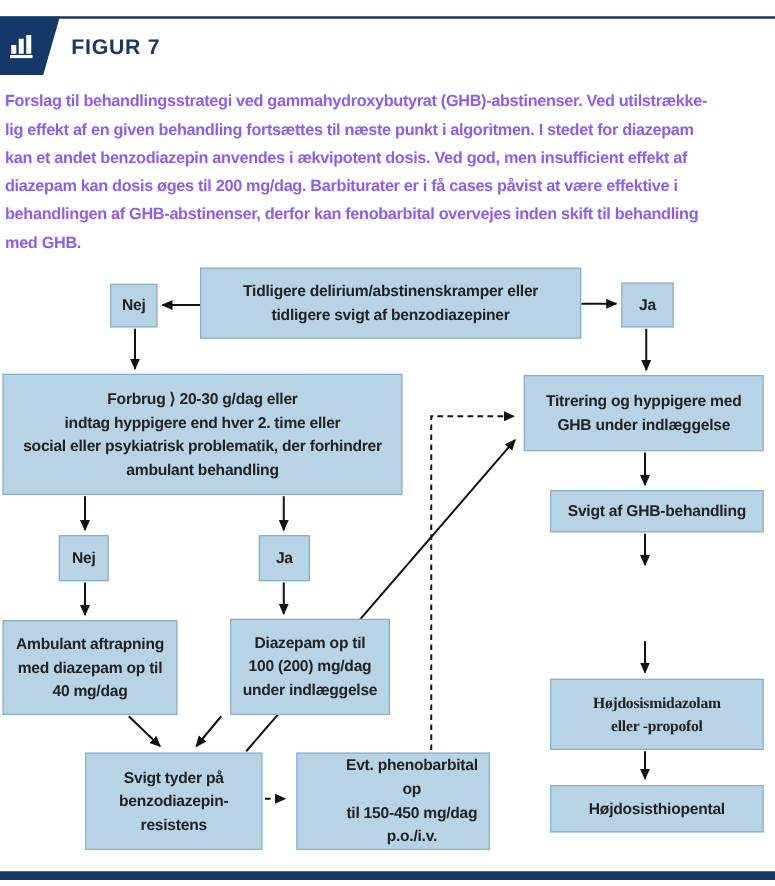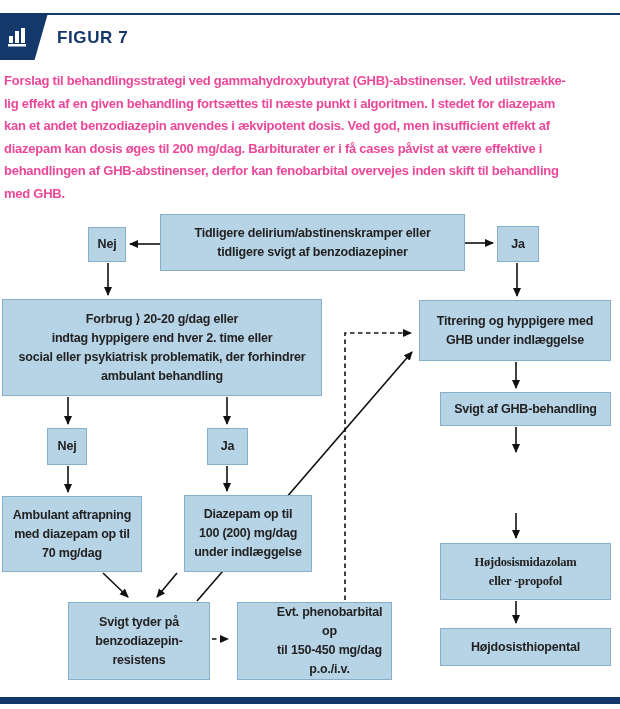--- a/index.html
+++ b/index.html
@@ -14,21 +14,21 @@
     clip-path:polygon(0 0,100% 0,72% 100%,0 100%);
     display:flex;align-items:center;
   }
   .figure-tab svg{margin-left:8px;}
   .figure-label{
     position:absolute;left:57px;top:28px;font-size:17px;font-weight:bold;color:#14386a;
     letter-spacing:0.6px;
   }
   .figure-caption{
     position:absolute;left:4px;top:70px;width:613px;
-    font-size:13px;font-weight:bold;color:#ec4899;line-height:22.5px;
+    font-size:13px;font-weight:bold;color:#8b5cf6;line-height:22.5px;
     letter-spacing:-0.25px;white-space:pre-line;
   }
   #flow-arrows{position:absolute;left:0;top:0;z-index:1;}
   .node{
     position:absolute;z-index:2;background:#b7d4e7;border:1px solid rgba(96,144,178,0.55);
     display:flex;align-items:center;justify-content:center;text-align:center;
     box-sizing:border-box;
   }
   .node span{
     white-space:pre-line;font-size:12.5px;font-weight:bold;color:#222222;
@@ -94,21 +94,21 @@
   <div class="node" style="left:160px;top:214px;width:305px;height:57px;">
     <span>Tidligere delirium/abstinenskramper eller
 tidligere svigt af benzodiazepiner</span>
   </div>
 
   <div class="node" style="left:497px;top:226px;width:42px;height:36px;">
     <span>Ja</span>
   </div>
 
   <div class="node" style="left:2px;top:299px;width:320px;height:97px;">
-    <span>Forbrug ⟩ 20-20 g/dag eller
+    <span>Forbrug ⟩ 20-30 g/dag eller
 indtag hyppigere end hver 2. time eller
 social eller psykiatrisk problematik, der forhindrer
 ambulant behandling</span>
   </div>
 
   <div class="node" style="left:419px;top:300px;width:192px;height:61px;">
     <span>Titrering og hyppigere med
 GHB under indlæggelse</span>
   </div>
 
@@ -116,21 +116,21 @@
     <span>Nej</span>
   </div>
 
   <div class="node" style="left:207px;top:428px;width:41px;height:37px;">
     <span>Ja</span>
   </div>
 
   <div class="node" style="left:2px;top:496px;width:140px;height:76px;">
     <span>Ambulant aftrapning
 med diazepam op til
-70 mg/dag</span>
+40 mg/dag</span>
   </div>
 
   <div class="node" style="left:160px;top:495px;width:128px;height:77px;margin-left:24px;">
     <span>Diazepam op til
 100 (200) mg/dag
 under indlæggelse</span>
   </div>
 
   <div class="node" style="left:440px;top:392px;width:171px;height:34px;">
     <span>Svigt af GHB-behandling</span>

